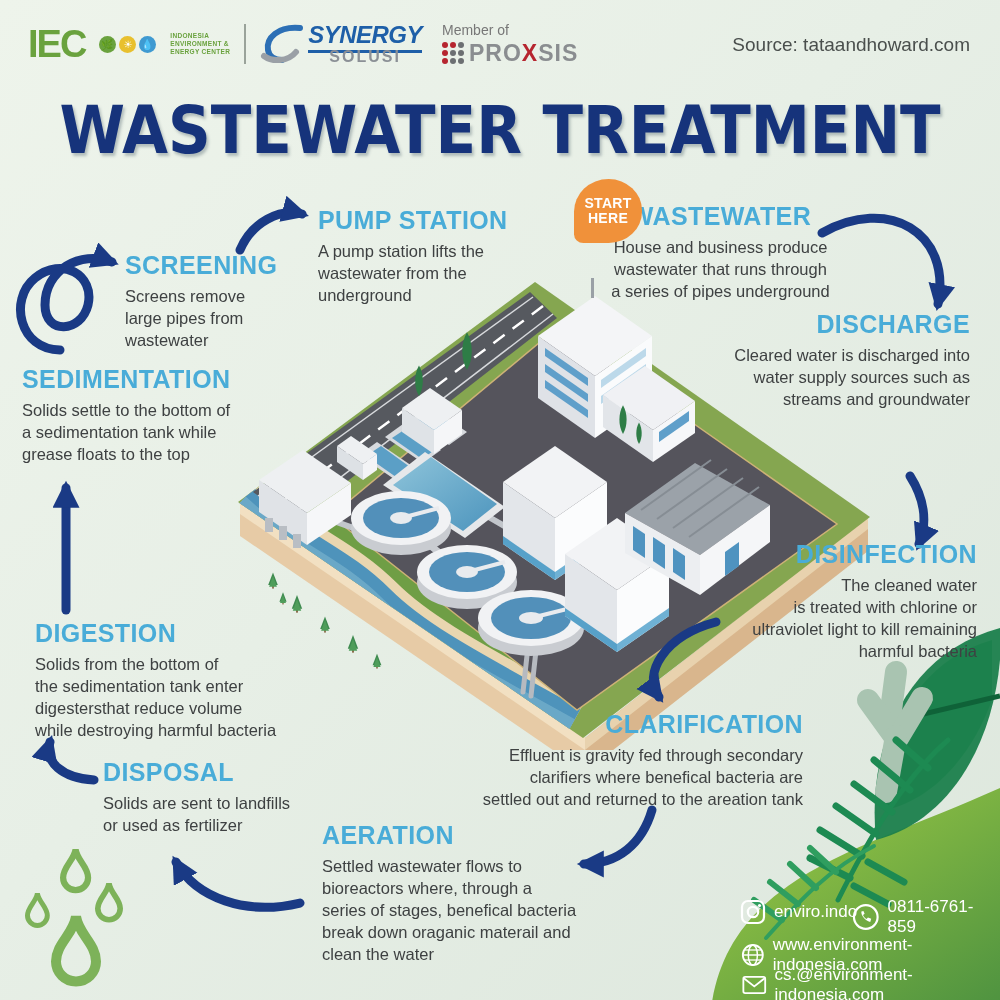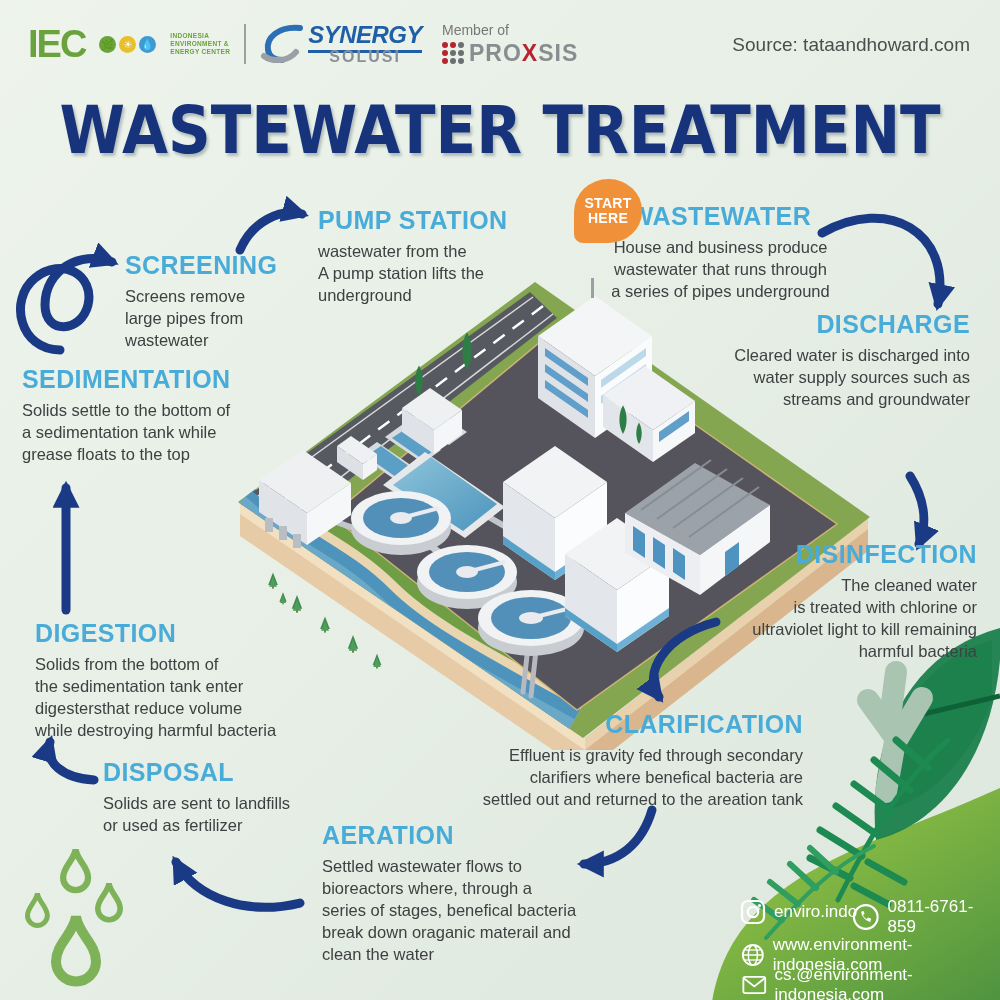--- a/index.html
+++ b/index.html
@@ -346,22 +346,22 @@
     <div>
         <div class="line">Screens remove</div>
         <div class="line">large pipes from</div>
         <div class="line">wastewater</div>
       </div>
   </div>
 
   <div class="stage" id="stage-pump">
     <div class="stage-label">PUMP STATION</div>
     <div>
+        <div class="line">A pump station lifts the</div>
         <div class="line">wastewater from the</div>
-        <div class="line">A pump station lifts the</div>
         <div class="line">underground</div>
       </div>
   </div>
 
   <div id="start-badge">
     <span>START</span>
     <span>HERE</span>
   </div>
 
   <div class="stage center" id="stage-wastewater">

